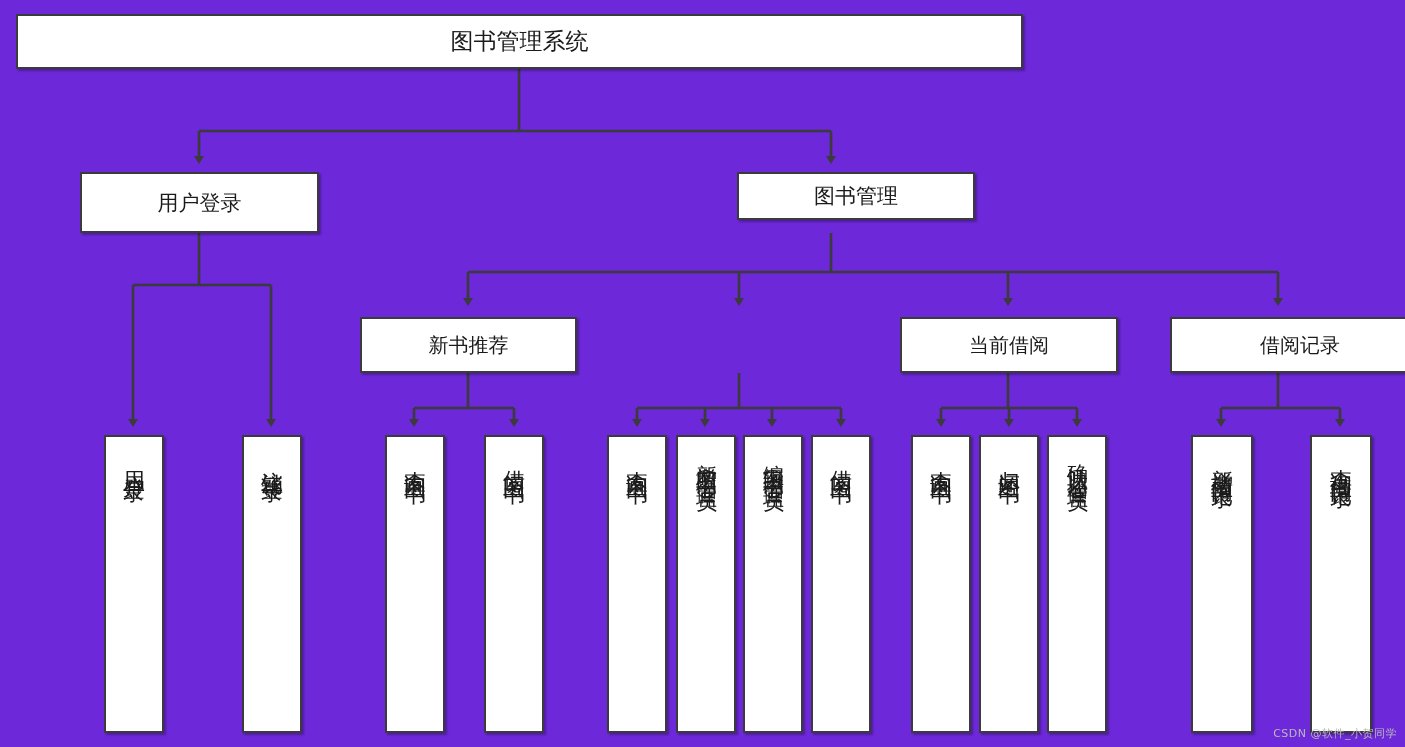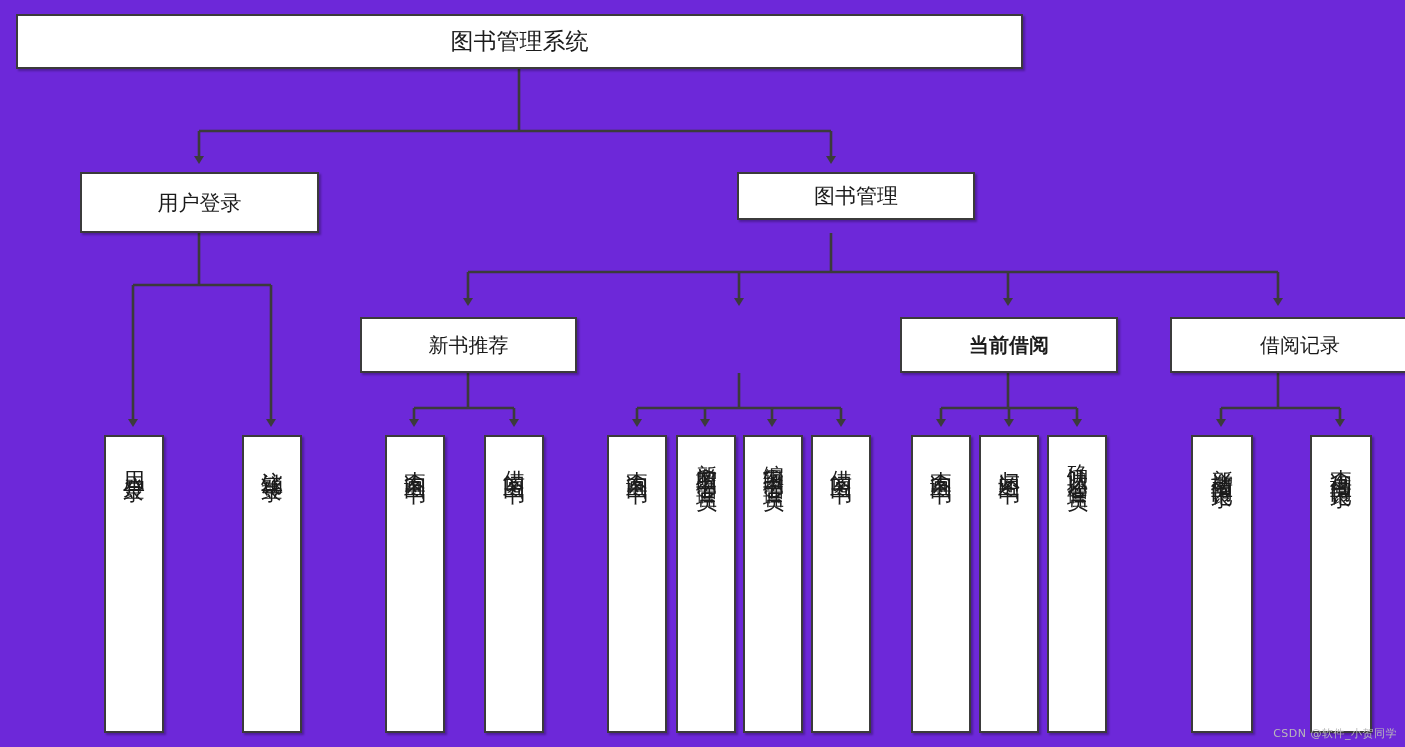--- a/index.html
+++ b/index.html
@@ -130,21 +130,21 @@
   <div class="node level2" style="left:80px; top:172px; width:239px; height:61px;">
     <span>用户登录</span>
   </div>
   <div class="node level2" style="left:712px; top:172px; width:238px; height:48px;margin-left:25px;">
     <span>图书管理</span>
   </div>
 
   <div class="node level3" style="left:360px; top:317px; width:217px; height:56px;">
     <span>新书推荐</span>
   </div>
-  <div class="node level3" style="left:900px; top:317px; width:218px; height:56px;font-weight:bold;">
+  <div class="node level3" style="left:900px; top:317px; width:218px; height:56px;">
     <span>当前借阅</span>
   </div>
   <div class="node level3" style="left:1170px; top:317px; width:260px; height:56px;">
     <span>借阅记录</span>
   </div>
 
   <div class="node leaf" style="left:104px; top:435px; width:60px; height:298px;">
     <span class="vtext">用户登录</span>
   </div>
   <div class="node leaf" style="left:242px; top:435px; width:60px; height:298px;">

